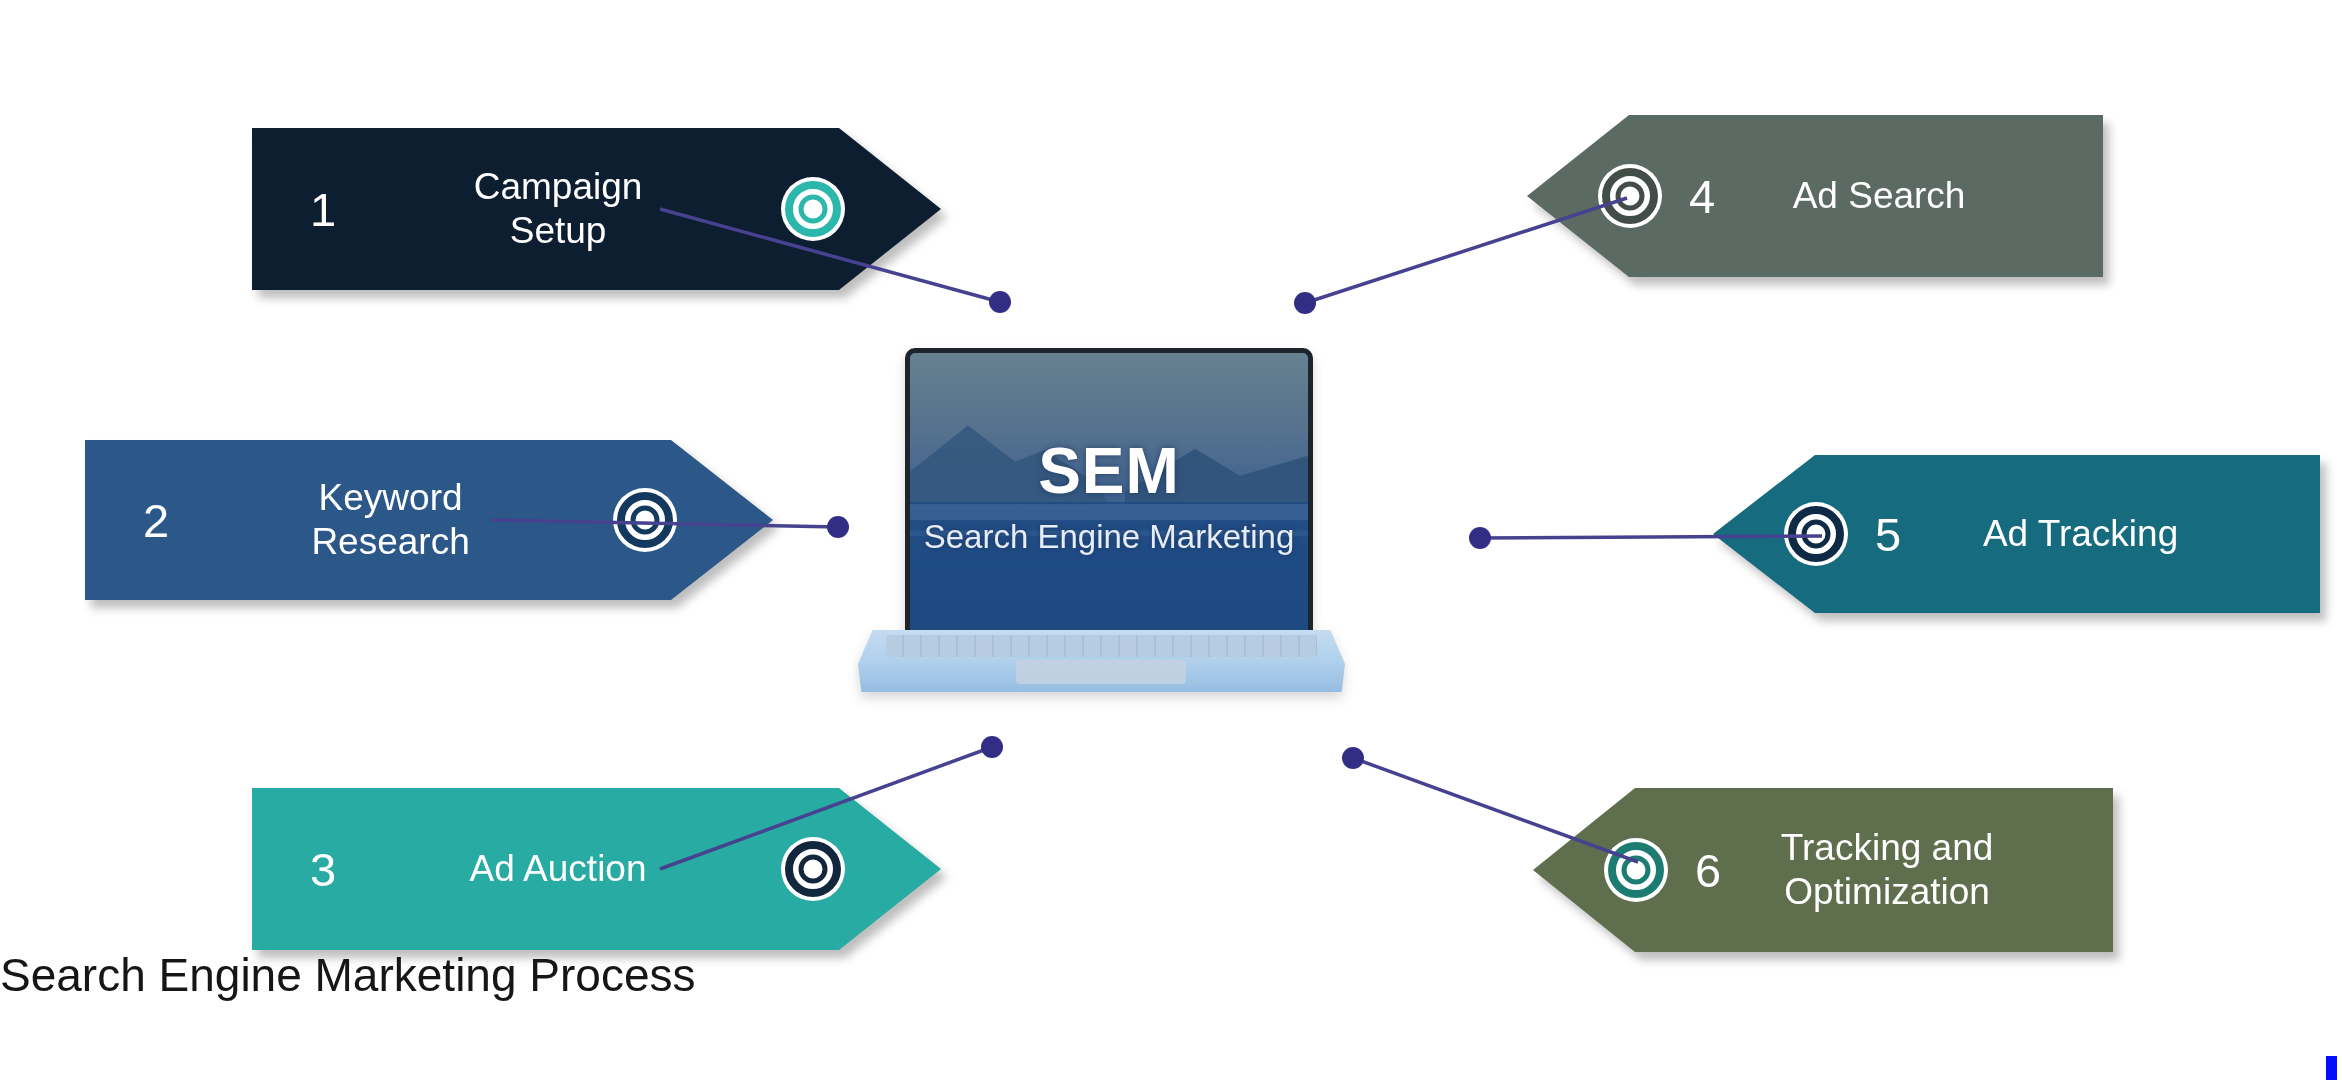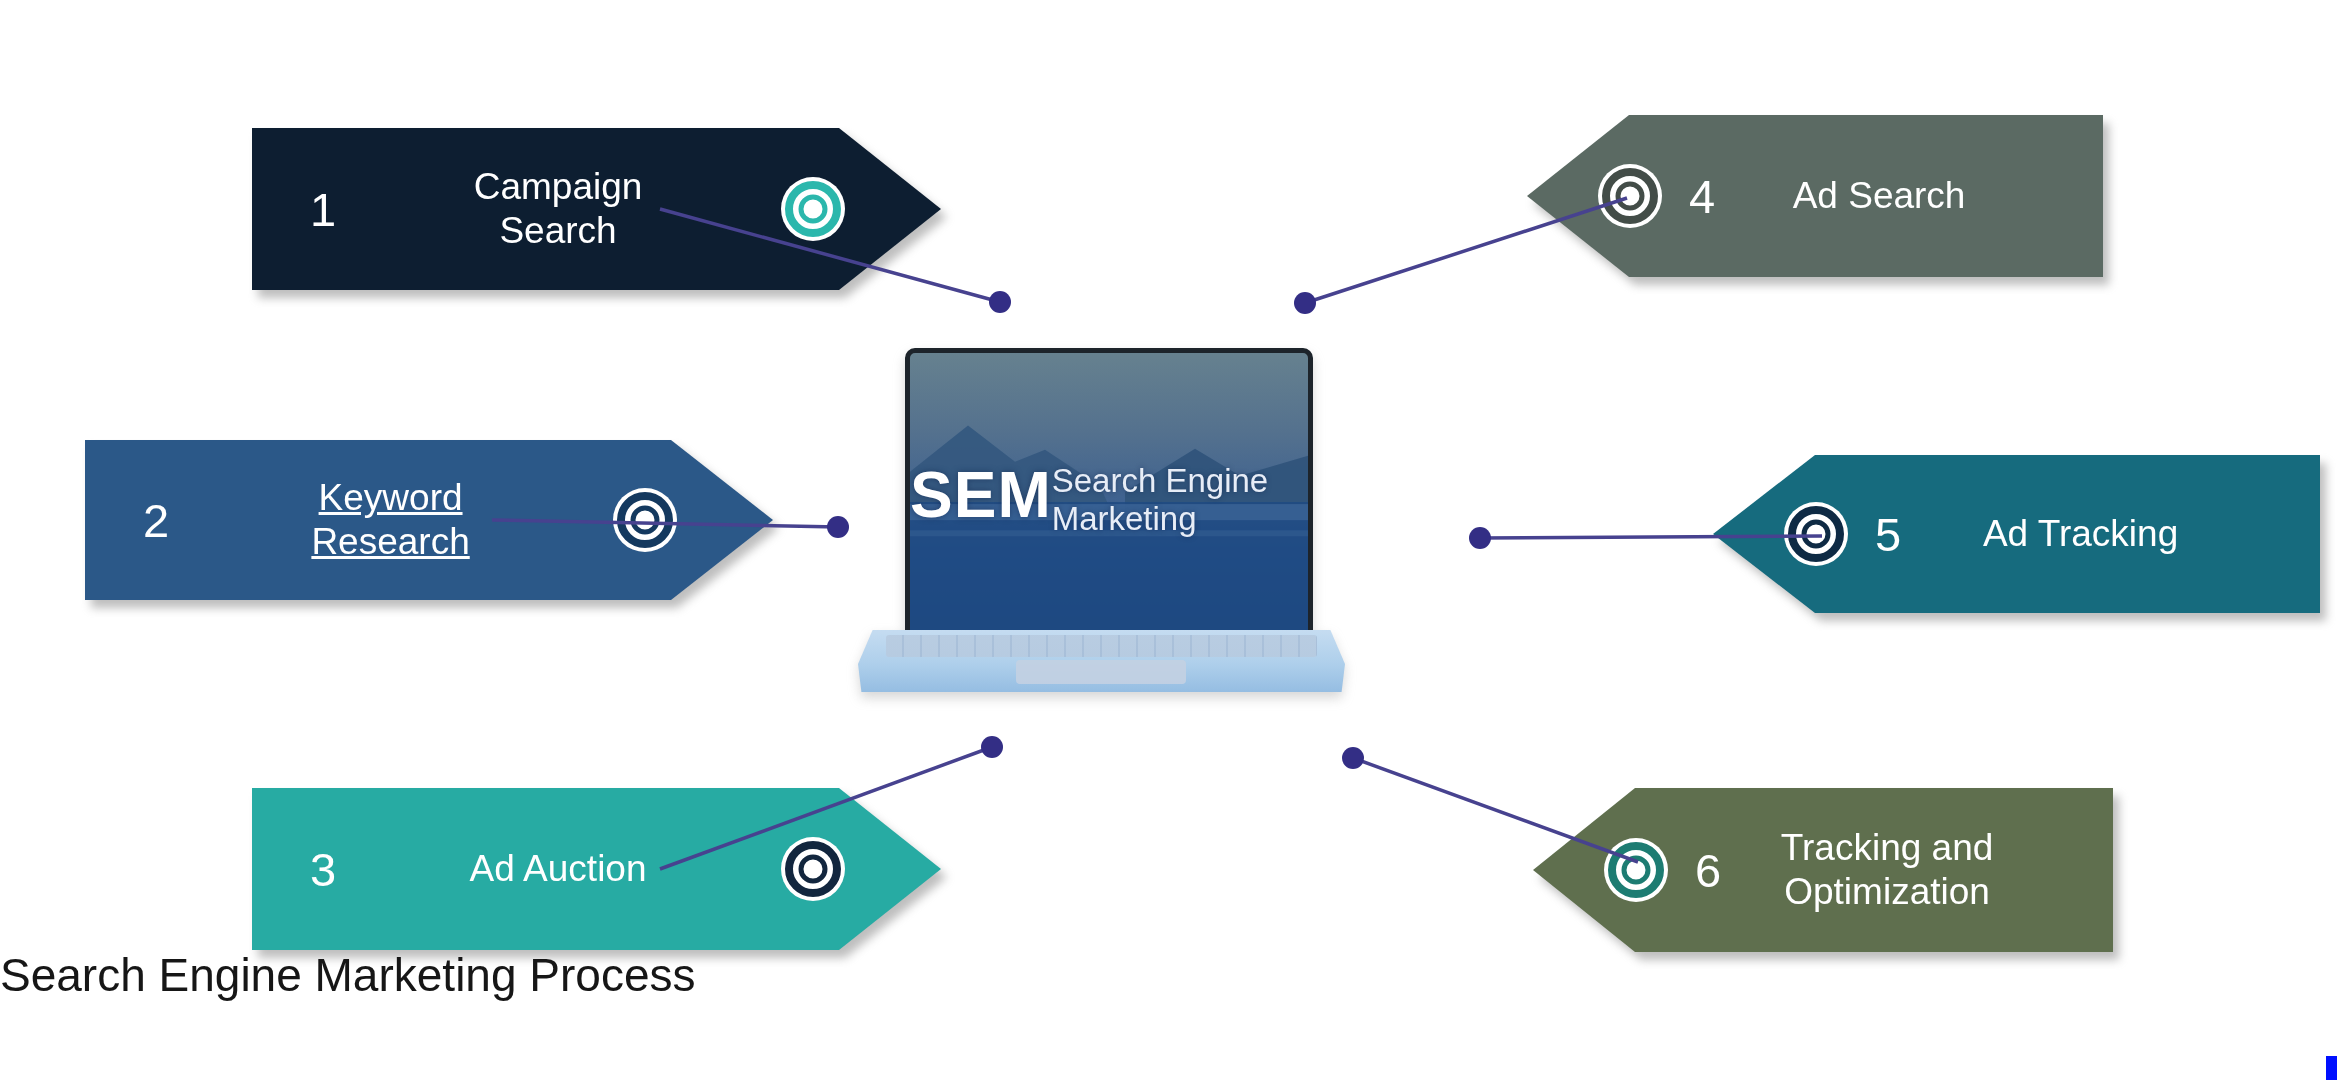--- a/index.html
+++ b/index.html
@@ -23,36 +23,36 @@
   .tag.point-left .num{margin-left:26px;}
   .ring-outer{fill:none;stroke:var(--icon);stroke-width:8px;}
   .ring-inner{fill:none;stroke:var(--icon);stroke-width:5px;}
   .tag-1{left:252px;top:128px;width:536px;height:162px;}
   .tag-2{left:85px; top:440px;width:535px;height:160px;}
   .tag-3{left:252px;top:788px;width:536px;height:162px;}
   .tag-4{left:1527px;top:115px;width:446px;height:162px;}
   .tag-5{left:1713px;top:455px;width:477px;height:158px;}
   .tag-6{left:1533px;top:788px;width:450px;height:164px;}
   .tag-1 .label{max-width:250px;margin:0 auto;}
-  .tag-2 .label{max-width:250px;margin:0 auto;text-decoration:underline;}
+  .tag-2 .label{max-width:250px;margin:0 auto;}
   .tag-6 .label{max-width:250px;margin:0 auto;}
   
   .connector-layer{position:absolute;left:0;top:0;pointer-events:none;z-index:5;}
   
   .laptop{position:absolute;left:858px;top:344px;width:487px;height:352px;filter:drop-shadow(0 6px 6px rgba(140,140,140,0.35));}
   .screen{
     position:absolute;left:47px;top:4px;width:398px;height:284px;
     border:5px solid #1d242b;border-radius:10px 10px 4px 4px;
     background:linear-gradient(180deg,#66818f 0%,#54718e 28%,#3c6090 55%,#24508a 75%,#1b4277 100%);
     overflow:hidden;
   }
   .screen-scene{position:absolute;left:0;top:0;width:100%;height:100%;}
   .screen-text{
     position:absolute;left:0;top:0;width:100%;height:100%;
-    display:flex;flex-direction:row;align-items:center;justify-content:center;
+    display:flex;flex-direction:column;align-items:center;justify-content:center;
     box-sizing:border-box;color:#ffffff;
   }
   .screen-heading{font-size:64px;font-weight:700;letter-spacing:1px;text-shadow:0 0 6px rgba(20,40,80,.6);}
   .screen-subheading{font-size:33px;font-weight:400;color:#e7edf7;margin-top:10px;text-shadow:0 0 5px rgba(20,40,80,.6);}
   .base{
     position:absolute;left:0;top:286px;width:487px;height:62px;
     background:linear-gradient(180deg,#c5dcf1 0%,#aecfeb 55%,#95bde2 100%);
     clip-path:polygon(3% 0,97% 0,100% 55%,99.3% 100%,0.7% 100%,0 55%);
   }
   .keyboard{
@@ -66,21 +66,21 @@
   .corner-mark{position:absolute;left:2326px;top:1056px;width:11px;height:24px;}
 </style>
 </head>
 <body>
 
 <div class="stage">
 
   <div class="tag-wrap tag-1">
     <div class="tag point-right" style="--bg: #0d1e31; --icon: #2bb7ac;">
       <span class="num">1</span>
-      <span class="label">Campaign Search</span>
+      <span class="label">Campaign Setup</span>
       <span class="icon-box">
         <svg width="66" height="66" viewBox="0 0 66 66">
           <circle cx="33" cy="33" r="32" fill="#ffffff"></circle>
           <circle class="ring-outer" cx="33" cy="33" r="24"></circle>
           <circle class="ring-inner" cx="33" cy="33" r="12"></circle>
         </svg>
       </span>
     </div>
   </div>
 

